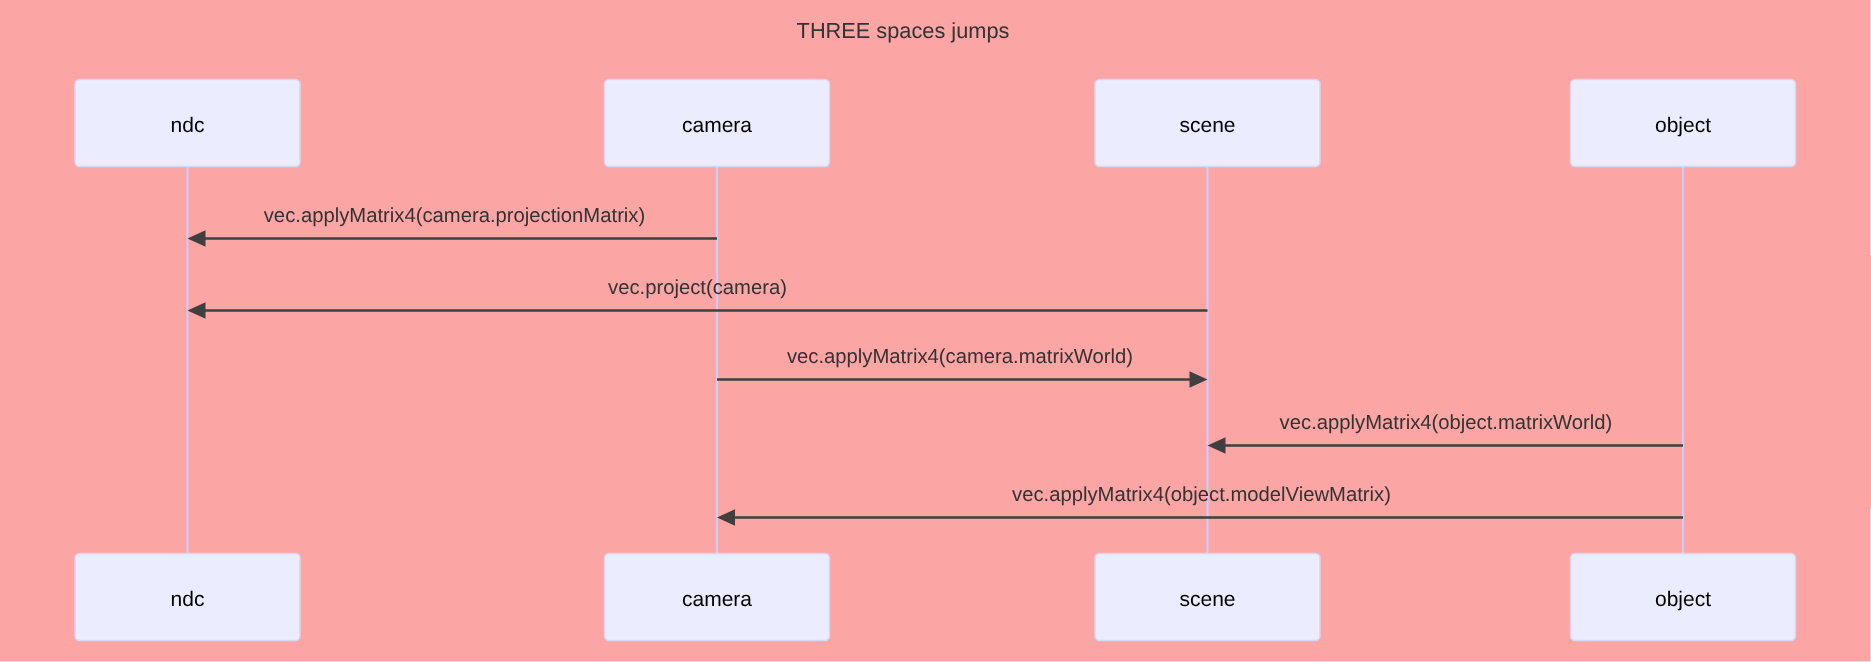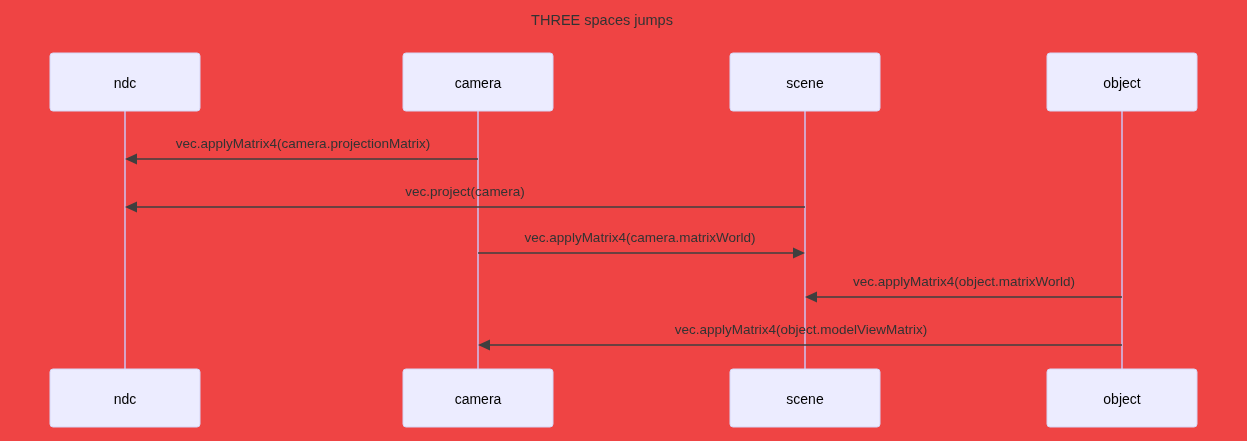--- a/index.html
+++ b/index.html
@@ -9,21 +9,21 @@
   }
   body {
     font-family: "Liberation Sans", sans-serif;
     -webkit-font-smoothing: antialiased;
   }
   #diagram-root {
     position: relative;
     width: 1247px;
     height: 441px;
     overflow: hidden;
-    background: #ef4444;
+    background: #fca5a5;
     text-decoration: underline;
   }
   #sequence-svg {
     position: absolute;
     left: 0;
     top: 0;
     width: 1247px;
     height: 441px;
     display: block;
   }

